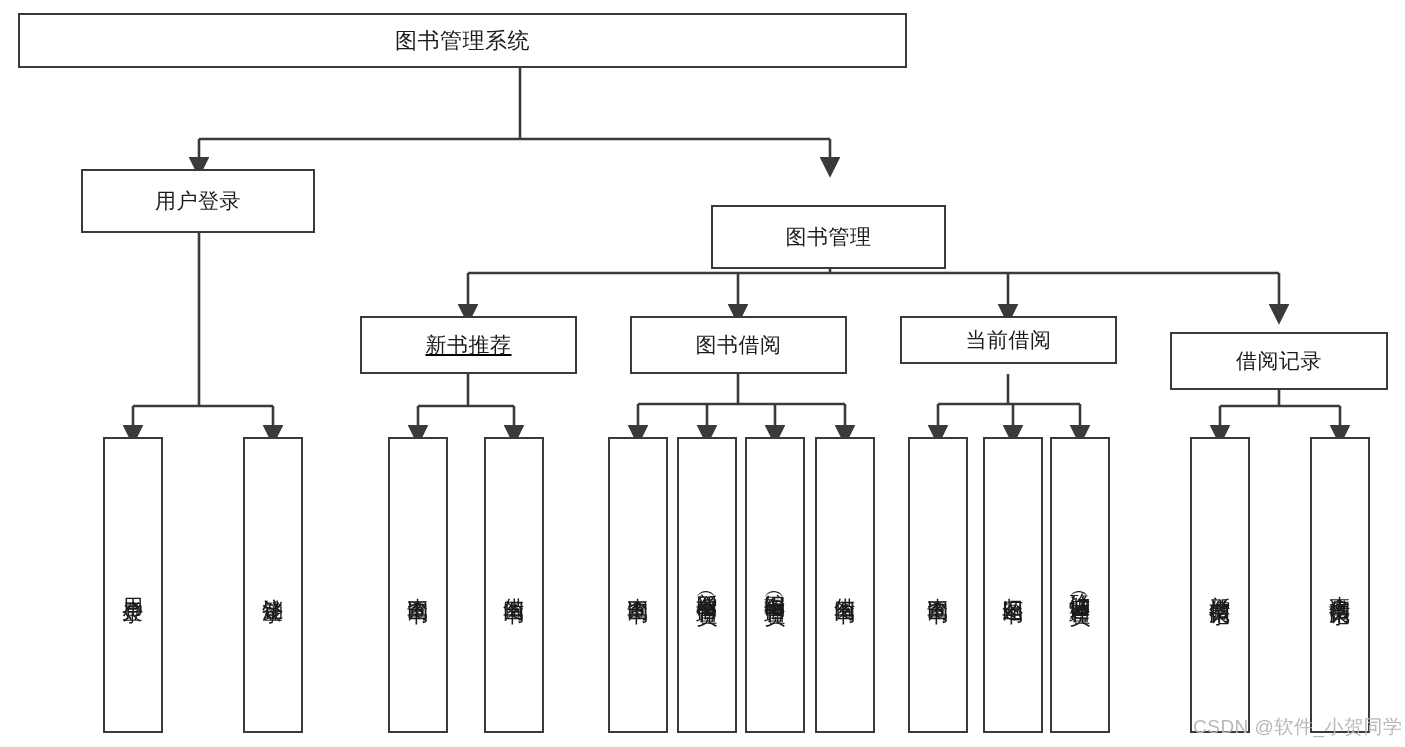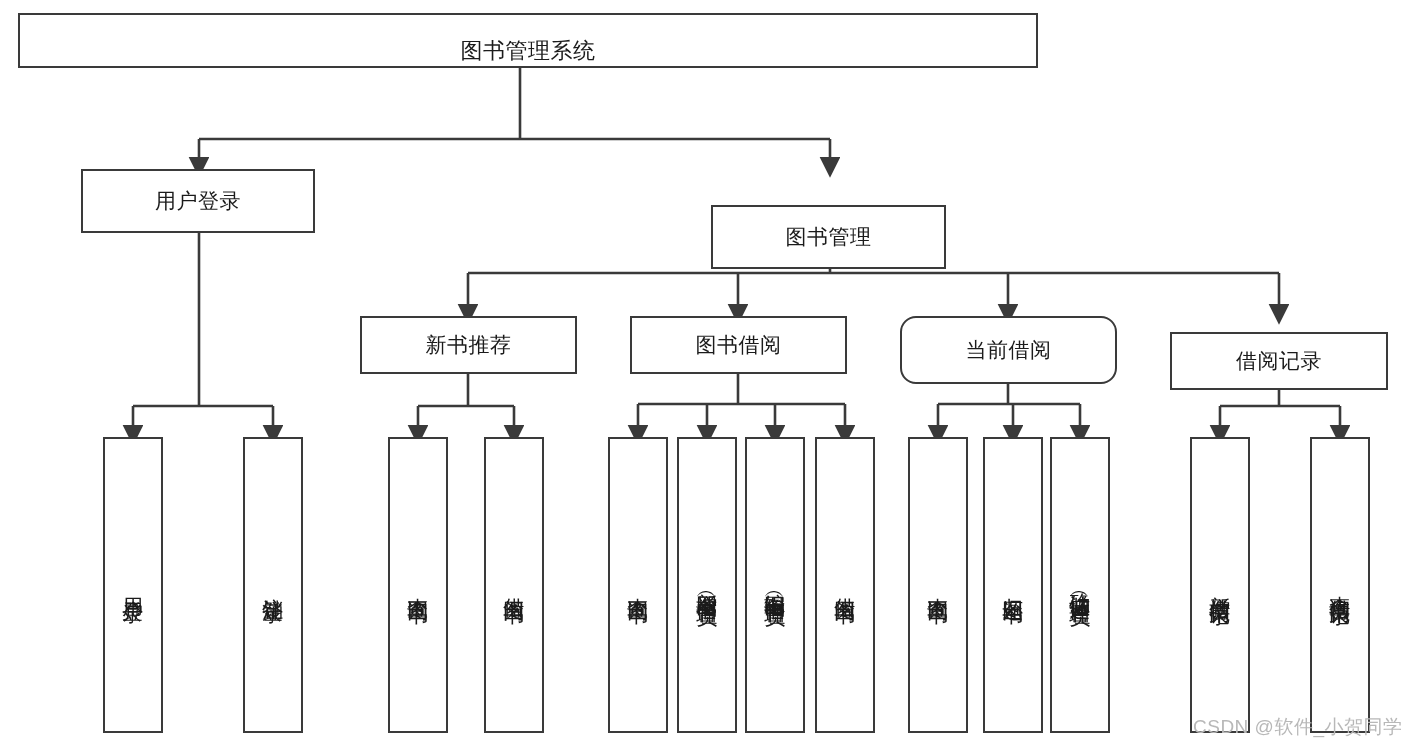--- a/index.html
+++ b/index.html
@@ -119,38 +119,38 @@
       <path d="M1013,404 L1013,428" marker-end="url(#arrow)"></path>
       <path d="M1080,404 L1080,428" marker-end="url(#arrow)"></path>
 
       <path d="M1279,374 L1279,406"></path>
       <path d="M1220,406 L1340,406"></path>
       <path d="M1220,406 L1220,428" marker-end="url(#arrow)"></path>
       <path d="M1340,406 L1340,428" marker-end="url(#arrow)"></path>
     </g>
   </svg>
 
-  <div class="node-box" id="node-root" style="left: 18px; top: 13px; width: 1020px; height: 55px; align-items: flex-end;">
+  <div class="node-box" id="node-root" style="left: 18px; top: 13px; width: 889px; height: 55px;">
     <span class="node-label-root">图书管理系统</span>
   </div>
 
   <div class="node-box" id="node-l2-0" style="left: 81px; top: 169px; width: 234px; height: 64px;">
     <span class="node-label-h">用户登录</span>
   </div>
   <div class="node-box" id="node-l2-1" style="left: 711px; top: 169px; width: 235px; height: 64px; margin-top: 36px;">
     <span class="node-label-h">图书管理</span>
   </div>
 
-  <div class="node-box" id="node-l3-0" style="left: 360px; top: 316px; width: 217px; height: 58px;">
+  <div class="node-box" id="node-l3-0" style="left: 360px; top: 316px; width: 217px; height: 58px; text-decoration: underline;">
     <span class="node-label-h">新书推荐</span>
   </div>
   <div class="node-box" id="node-l3-1" style="left: 630px; top: 316px; width: 217px; height: 58px; justify-content: center;">
     <span class="node-label-h">图书借阅</span>
   </div>
-  <div class="node-box" id="node-l3-2" style="left: 900px; top: 316px; width: 217px; height: 68px; border-radius: 16px;">
+  <div class="node-box" id="node-l3-2" style="left: 900px; top: 316px; width: 217px; height: 48px;">
     <span class="node-label-h">当前借阅</span>
   </div>
   <div class="node-box" id="node-l3-3" style="left: 1170px; top: 316px; width: 218px; height: 58px; margin-top: 16px;">
     <span class="node-label-h">借阅记录</span>
   </div>
 
   <div class="node-box vertical" id="leaf-0" style="left: 103px; top: 437px; width: 60px; height: 296px;">
     <span class="node-label-v">用户登录</span>
   </div>
   <div class="node-box vertical" id="leaf-1" style="left: 243px; top: 437px; width: 60px; height: 296px;">

